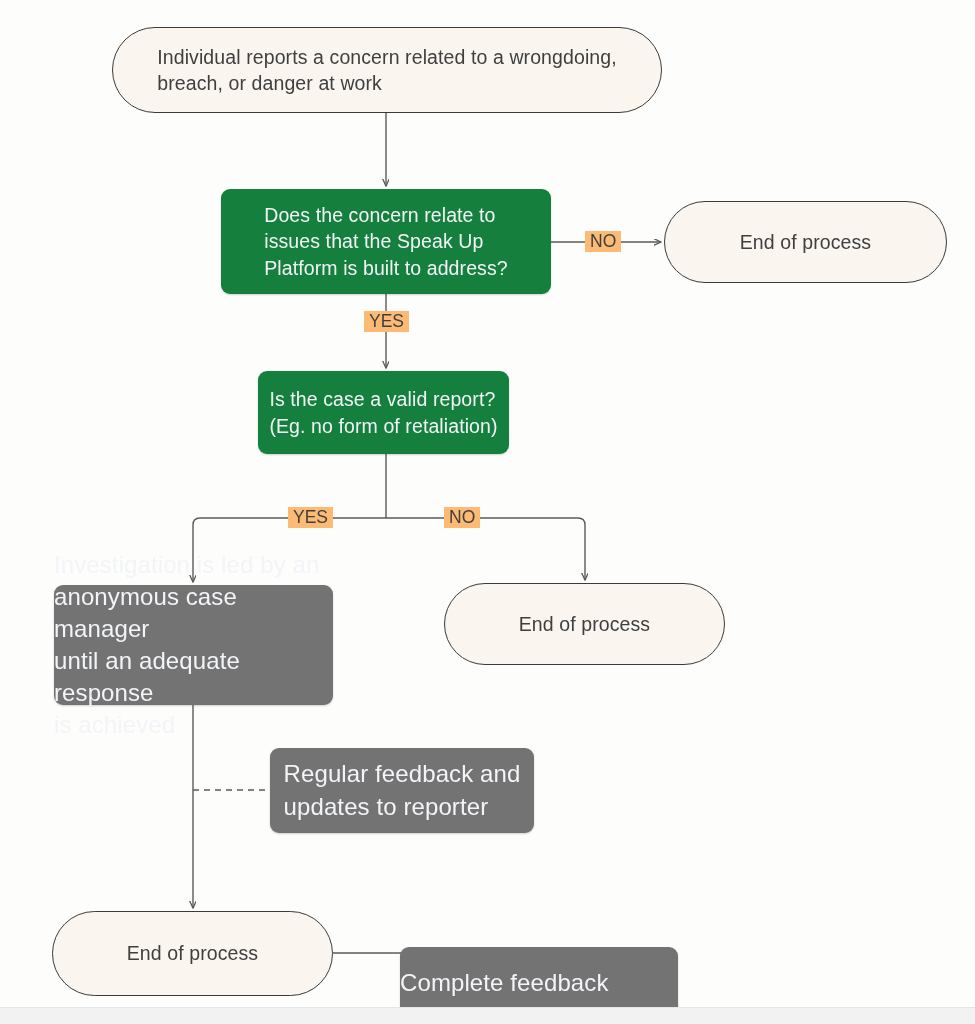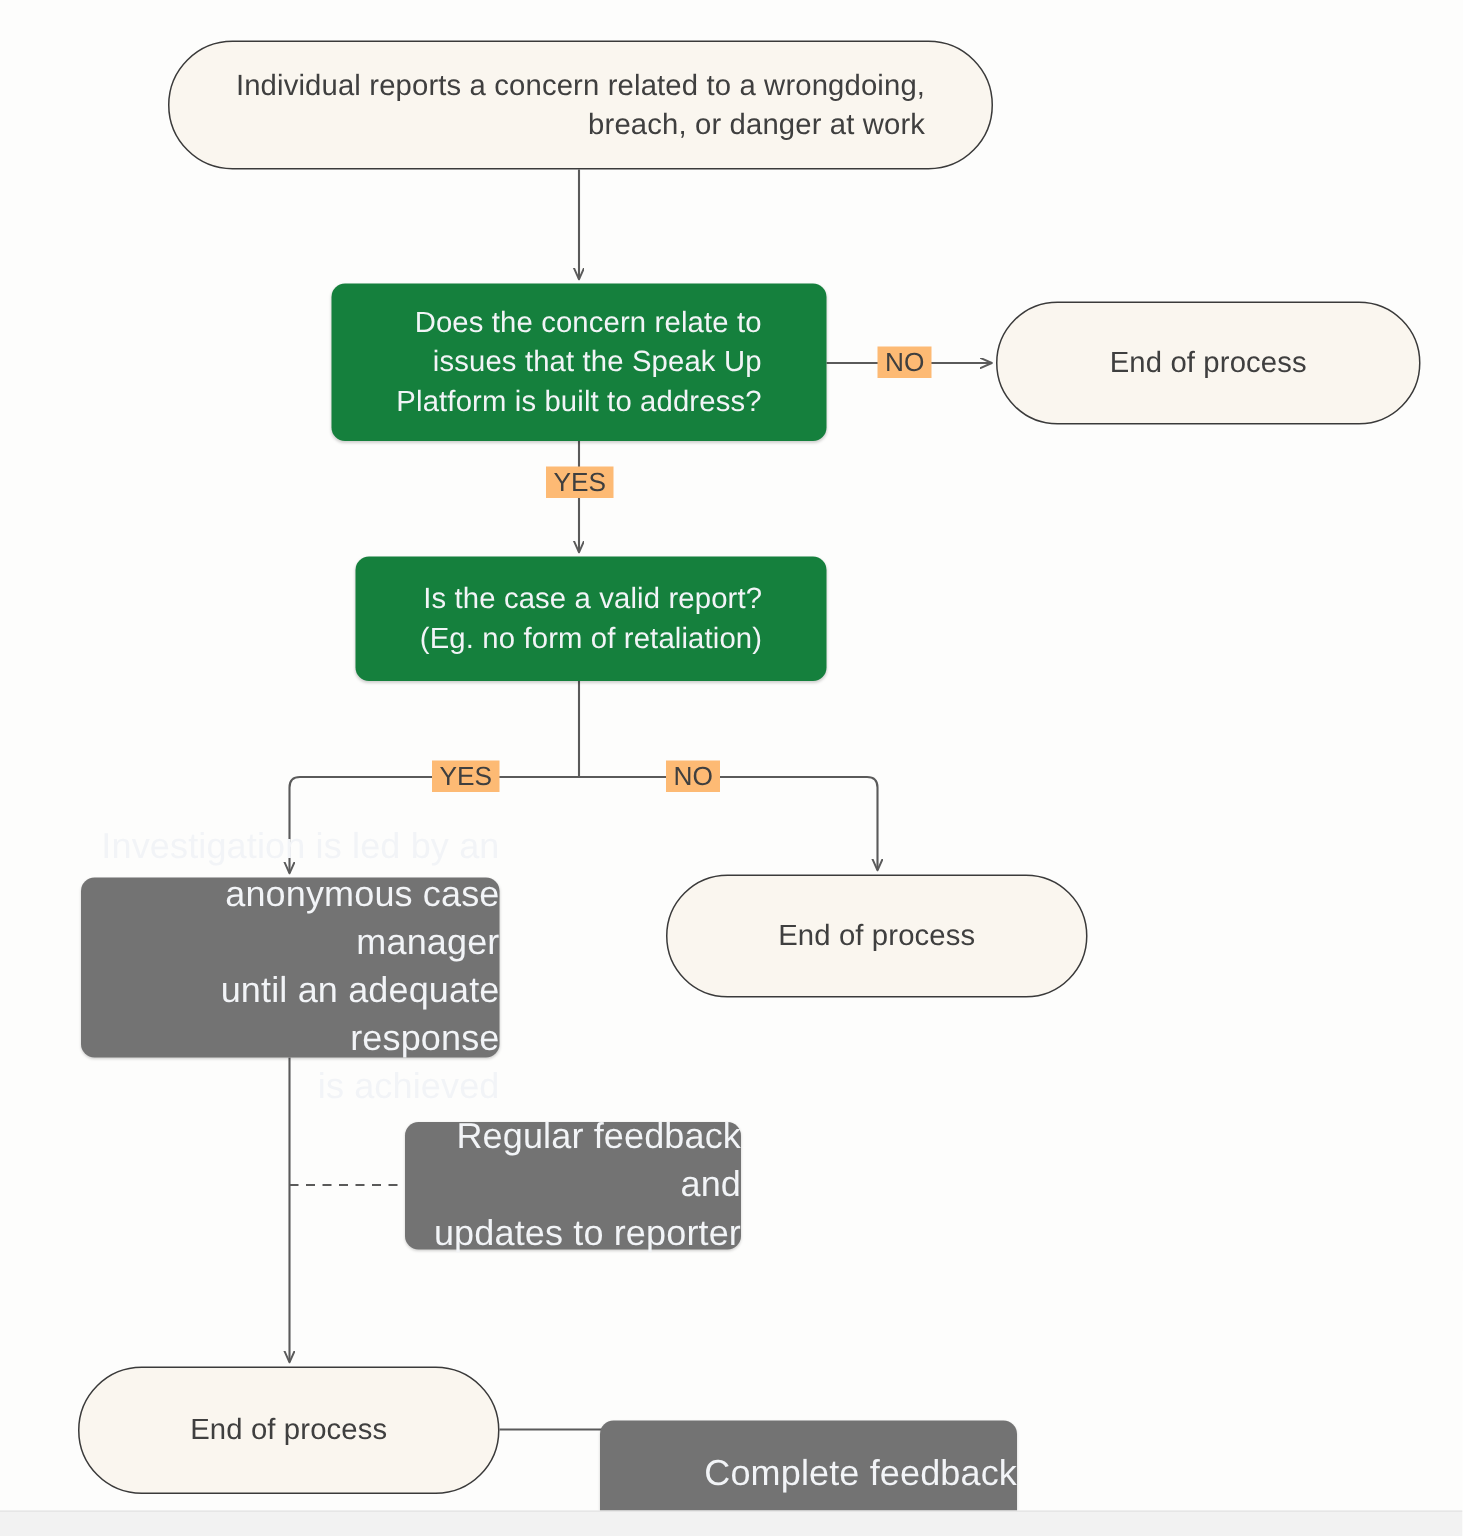--- a/index.html
+++ b/index.html
@@ -25,21 +25,21 @@
     top: 0;
     width: 975px;
     height: 1024px;
     pointer-events: none;
   }
   .node {
     position: absolute;
     display: flex;
     align-items: center;
     justify-content: center;
-    text-align: right;
+    text-align: left;
     box-sizing: border-box;
     line-height: 1.34;
     white-space: pre-line;
     letter-spacing: 0.1px;
   }
   .node.terminal {
     background: #faf6ef;
     border: 1.4px solid #3a3a3a;
     border-radius: 999px;
     color: #3f3f3f;
@@ -116,31 +116,31 @@
 
   <div class="node terminal" style="left:112px; top:27px; width:550px; height:86px;">Individual reports a concern related to a wrongdoing,
 breach, or danger at work</div>
 
   <div class="node decision" style="left:221px; top:189px; width:330px; height:105px;">Does the concern relate to
 issues that the Speak Up
 Platform is built to address?</div>
 
   <div class="node terminal" style="left:664px; top:201px; width:283px; height:82px;">End of process</div>
 
-  <div class="node decision" style="left:237px; top:371px; width:314px; height:83px;">Is the case a valid report?
+  <div class="node decision" style="left:258px; top:371px; width:251px; height:83px;">Is the case a valid report?
 (Eg. no form of retaliation)</div>
 
   <div class="node process" style="left:54px; top:585px; width:279px; height:120px;">Investigation is led by an
 anonymous case manager
 until an adequate response
 is achieved</div>
 
   <div class="node terminal" style="left:444px; top:583px; width:281px; height:82px;">End of process</div>
 
-  <div class="node process" style="left:270px; top:748px; width:224px; height:85px;">Regular feedback and
+  <div class="node process" style="left:270px; top:748px; width:264px; height:85px;">Regular feedback and
 updates to reporter</div>
 
   <div class="node terminal" style="left:52px; top:911px; width:281px; height:85px;">End of process</div>
 
   <div class="node process" style="left:400px; top:909px; width:278px; height:104px;margin-top:38px;">Complete feedback survey</div>
 
   <div class="edge-label" style="left:585px; top:231px;">NO</div>
 
   <div class="edge-label" style="left:364px; top:311px;">YES</div>
 

